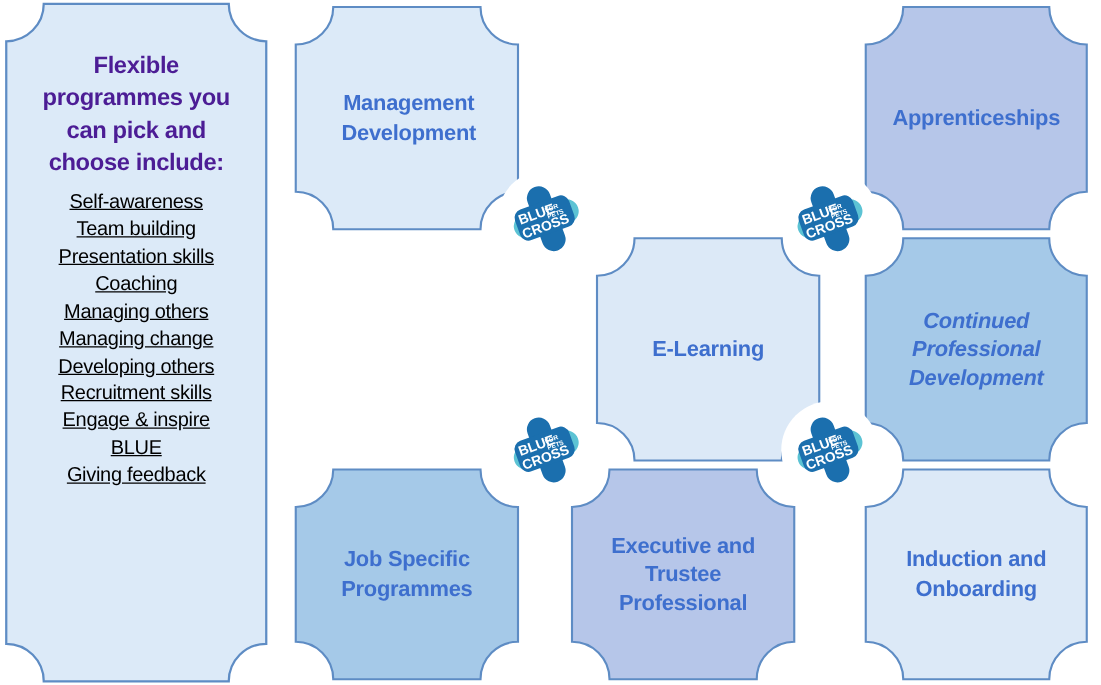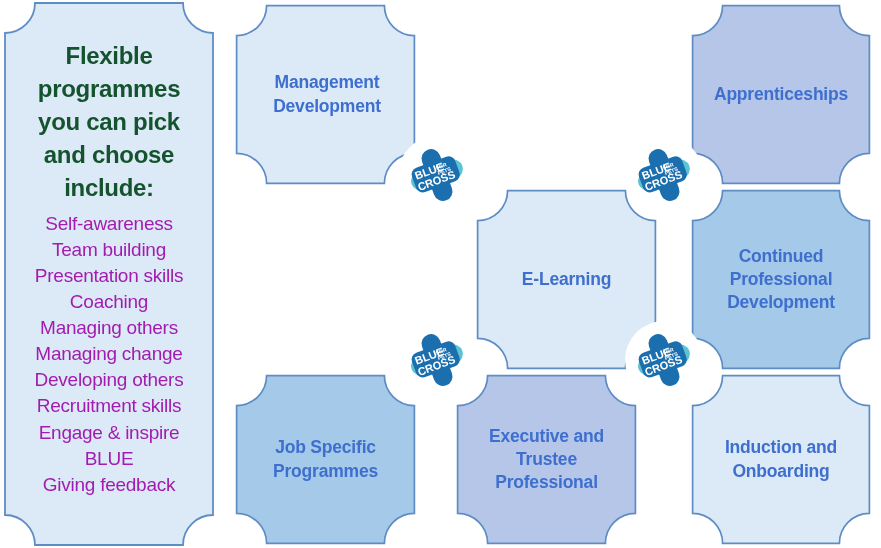--- a/index.html
+++ b/index.html
@@ -48,37 +48,38 @@
     width: 100%; height: 100%;
     display: flex;
     flex-direction: column;
     align-items: center;
     justify-content: flex-start;
     padding: 38px 8px 20px 8px;
     text-align: center;
   }
 
   #panel-heading {
-    color: #14532d;
+    color: #4c1d95;
     font-weight: bold;
-    font-size: 24px;
+    font-size: 19px;
     line-height: 1.37;
     letter-spacing: -0.3px;
     padding: 0 14px;
     margin-bottom: 7px;
   }
 
   #panel-list { list-style: none; width: 100%; }
 
   #panel-list li {
-    color: #a21caf;
-    font-size: 19px;
+    color: #000000;
+    font-size: 16px;
     line-height: 1.37;
     letter-spacing: -0.25px;
     white-space: nowrap;
+    text-decoration: underline;
   }
 
   
   .logo-badge {
     position: absolute;
     width: 78px;
     height: 78px;
     border-radius: 50%;
     background: #ffffff;
   }
@@ -123,21 +124,21 @@
         <path d="M 1.6 31.6 A 30 30 0 0 0 31.6 1.6 L 148.4 1.6 A 30 30 0 0 0 178.4 31.6 L 178.4 149.4 A 30 30 0 0 0 148.4 179.4 L 31.6 179.4 A 30 30 0 0 0 1.6 149.4 Z" fill="#b6c6e9" stroke="#5e8cc4" stroke-width="1.7"></path>
       </svg>
       <div class="label">Apprenticeships</div>
     </div>
   <div class="cardwrap card" id="card-4" style="left: 456px; top: 189px; width: 181px; height: 181px; margin-left: 20px;">
       <svg width="181" height="181">
         <path d="M 1.6 31.6 A 30 30 0 0 0 31.6 1.6 L 149.4 1.6 A 30 30 0 0 0 179.4 31.6 L 179.4 149.4 A 30 30 0 0 0 149.4 179.4 L 31.6 179.4 A 30 30 0 0 0 1.6 149.4 Z" fill="#dce9f7" stroke="#5e8cc4" stroke-width="1.7"></path>
       </svg>
       <div class="label">E-Learning</div>
     </div>
-  <div class="cardwrap card" id="card-5" style="left: 691px; top: 189px; width: 180px; height: 181px;">
+  <div class="cardwrap card" id="card-5" style="left: 691px; top: 189px; width: 180px; height: 181px; font-style: italic;">
       <svg width="180" height="181">
         <path d="M 1.6 31.6 A 30 30 0 0 0 31.6 1.6 L 148.4 1.6 A 30 30 0 0 0 178.4 31.6 L 178.4 149.4 A 30 30 0 0 0 148.4 179.4 L 31.6 179.4 A 30 30 0 0 0 1.6 149.4 Z" fill="#a5c9e8" stroke="#5e8cc4" stroke-width="1.7"></path>
       </svg>
       <div class="label">Continued Professional Development</div>
     </div>
   <div class="cardwrap card" id="card-6" style="left: 235px; top: 374px; width: 181px; height: 171px;">
       <svg width="181" height="171">
         <path d="M 1.6 31.6 A 30 30 0 0 0 31.6 1.6 L 149.4 1.6 A 30 30 0 0 0 179.4 31.6 L 179.4 139.4 A 30 30 0 0 0 149.4 169.4 L 31.6 169.4 A 30 30 0 0 0 1.6 139.4 Z" fill="#a5c9e8" stroke="#5e8cc4" stroke-width="1.7"></path>
       </svg>
       <div class="label">Job Specific Programmes</div>

